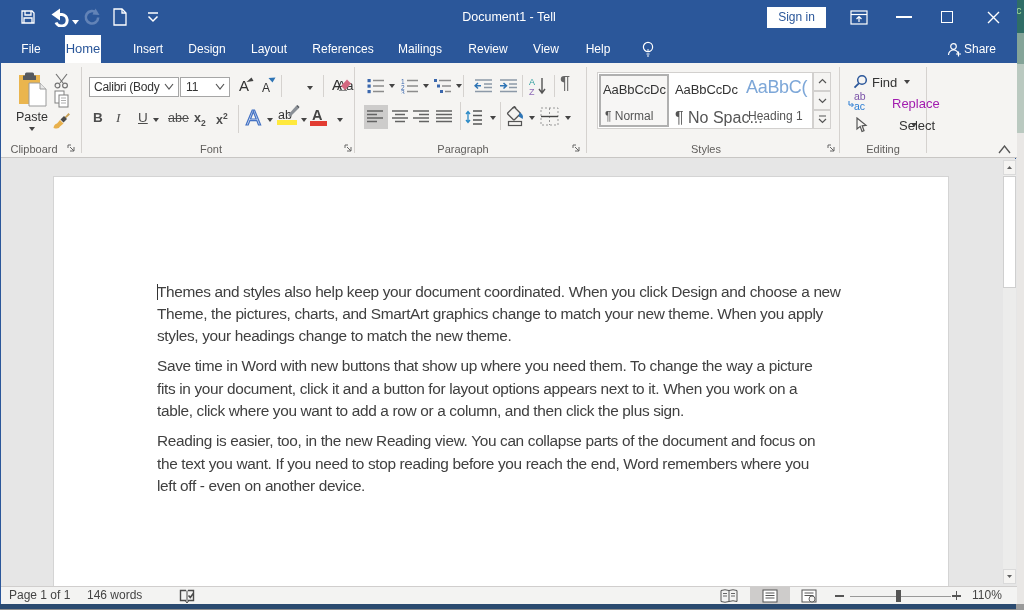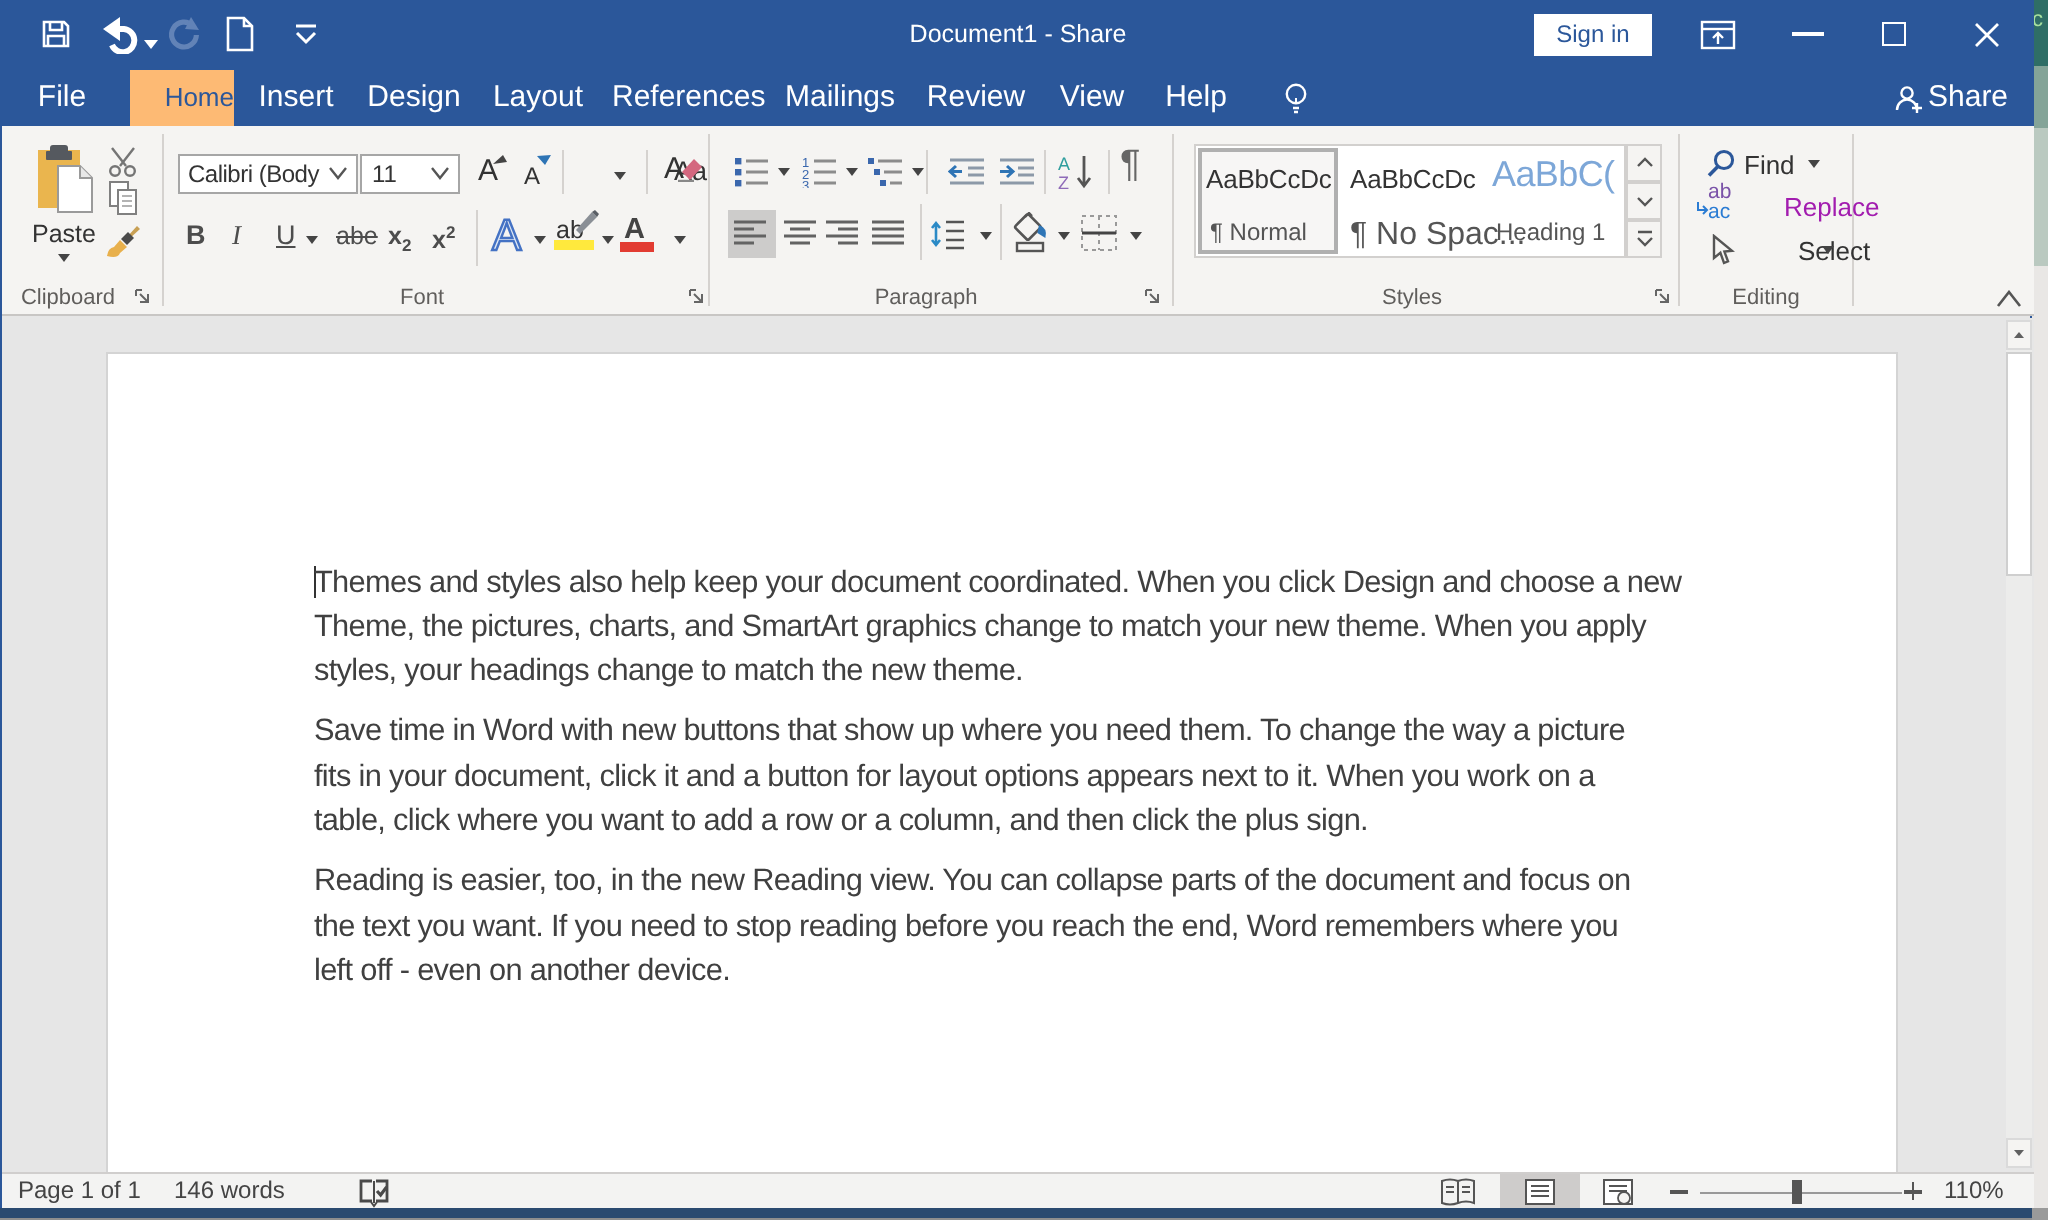--- a/index.html
+++ b/index.html
@@ -7,22 +7,22 @@
 body { position:relative; background:#e6e6e6; }
 .abs { position:absolute; }
 
 #win { position:absolute; left:0; top:0; width:1016px; height:604px; border-left:1px solid #2b579a; border-right:1px solid #2b579a; }
 #rightstrip { position:absolute; left:1016px; top:0; width:8px; height:610px; background:#e9e7e5; }
 #bottomstrip { position:absolute; left:0; top:603.5px; width:1016px; height:5px; background:#2a4a70; }
 #bottomstrip2 { position:absolute; left:0; top:608.5px; width:1024px; height:1.5px; background:#8e8e8e; }
 
 #titlebar { position:absolute; left:0; top:0; width:1016px; height:35px; background:#2b579a; }
 #tabrow { position:absolute; left:0; top:35px; width:1016px; height:28px; background:#2b579a; }
-.tab { position:absolute; top:0; height:28px; line-height:28px; color:#fff; font-size:15px; text-align:center; }
-#hometab { position:absolute; left:64px; top:0; width:52px; height:28px; background:#fdba74; color:#2b579a; font-size:13px; text-align:right; line-height:28px; }
+.tab { position:absolute; top:0; height:28px; line-height:28px; color:#fff; font-size:12px; text-align:center; }
+#hometab { position:absolute; left:64px; top:0; width:36px; height:28px; background:#ffffff; color:#2b579a; font-size:13px; text-align:center; line-height:28px; }
 
 #ribbon { position:absolute; left:0; top:63px; width:1016px; height:95px; background:#f5f4f2; border-bottom:1px solid #c8c6c4; }
 .gdiv { position:absolute; top:4px; height:86px; width:1px; background:#d5d2cf; }
 .glabel { position:absolute; top:80px; font-size:11px; color:#605e5c; text-align:center; }
 .launcher { position:absolute; top:81px; width:10px; height:10px; }
 .combo { position:absolute; background:#fff; border:1px solid #a6a6a6; font-size:12px; color:#333; }
 .icon { position:absolute; }
 .dd { position:absolute; width:0; height:0; border-left:3.5px solid transparent; border-right:3.5px solid transparent; border-top:4px solid #444; }
 
 #docarea { position:absolute; left:0; top:159px; width:1016px; height:427px; background:#e6e6e6; overflow:hidden; }
@@ -62,21 +62,21 @@
     <path d="M13.5 0.5 L17.5 7 L10.5 6.5 Z" fill="#6283b7"></path>
   </svg>
   <svg class="abs" style="left:111px;top:8px;" width="16" height="18" viewBox="0 0 16 18">
     <path d="M2 1 h8 l4 4 v12 h-12 z" fill="none" stroke="#fff" stroke-width="1.3"></path>
     <path d="M10 1 v4 h4" fill="none" stroke="#fff" stroke-width="1.3"></path>
   </svg>
   <svg class="abs" style="left:146px;top:12px;" width="12" height="11" viewBox="0 0 12 11">
     <path d="M1 1 h10" stroke="#fff" stroke-width="1.5"></path>
     <path d="M1.5 4.5 l4.5 4.5 4.5-4.5" fill="none" stroke="#fff" stroke-width="1.5"></path>
   </svg>
-  <div class="abs" style="left:0;width:1016px;top:10px;text-align:center;color:#fff;font-size:12.5px;">Document1 - Share</div>
+  <div class="abs" style="left:0;width:1016px;top:10px;text-align:center;color:#fff;font-size:12.5px;">Document1 - Tell</div>
   <div class="abs" style="left:766px;top:7px;width:59px;height:21px;background:#fff;color:#2b579a;font-size:12px;text-align:center;line-height:21px;">Sign in</div>
   <svg class="abs" style="left:849px;top:10px;" width="18" height="15" viewBox="0 0 18 15">
     <rect x="1" y="1" width="16" height="13" fill="none" stroke="#fff" stroke-width="1.2"></rect>
     <path d="M1 4.5 h16" stroke="#fff" stroke-width="1.2"></path>
     <path d="M9 12 v-5 M6.5 9 L9 6.5 L11.5 9" fill="none" stroke="#fff" stroke-width="1.2"></path>
   </svg>
   <div class="abs" style="left:895px;top:16px;width:16px;height:1.5px;background:#fff;"></div>
   <div class="abs" style="left:940px;top:11px;width:12px;height:12px;border:1.4px solid #fff;"></div>
   <svg class="abs" style="left:985px;top:10px;" width="15" height="15" viewBox="0 0 15 15">
     <path d="M2 2 L13 13 M13 2 L2 13" stroke="#fff" stroke-width="1.4"></path>

